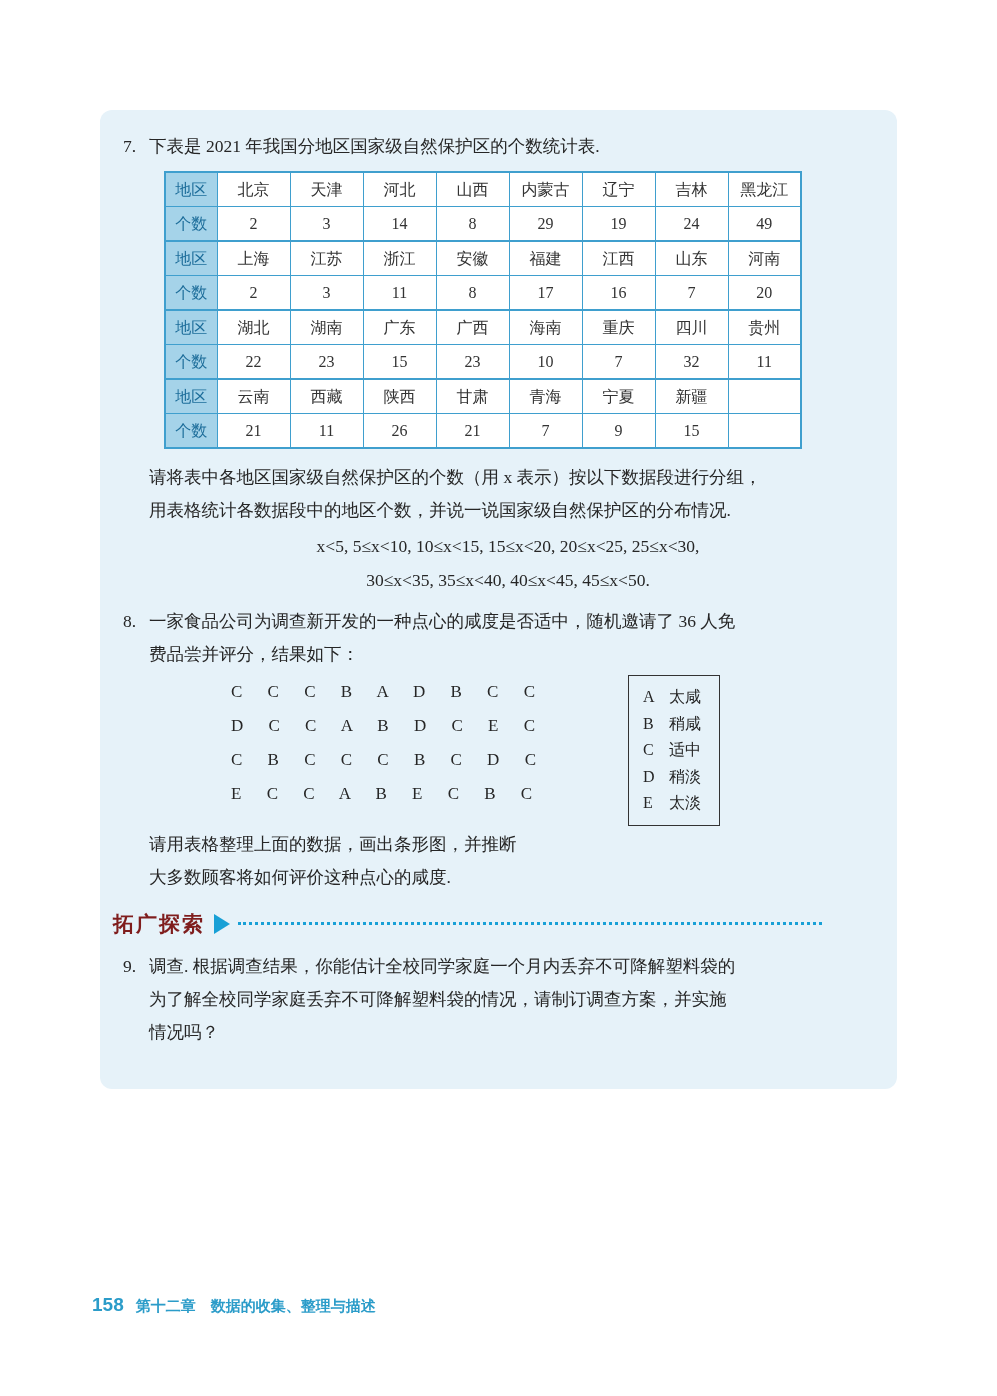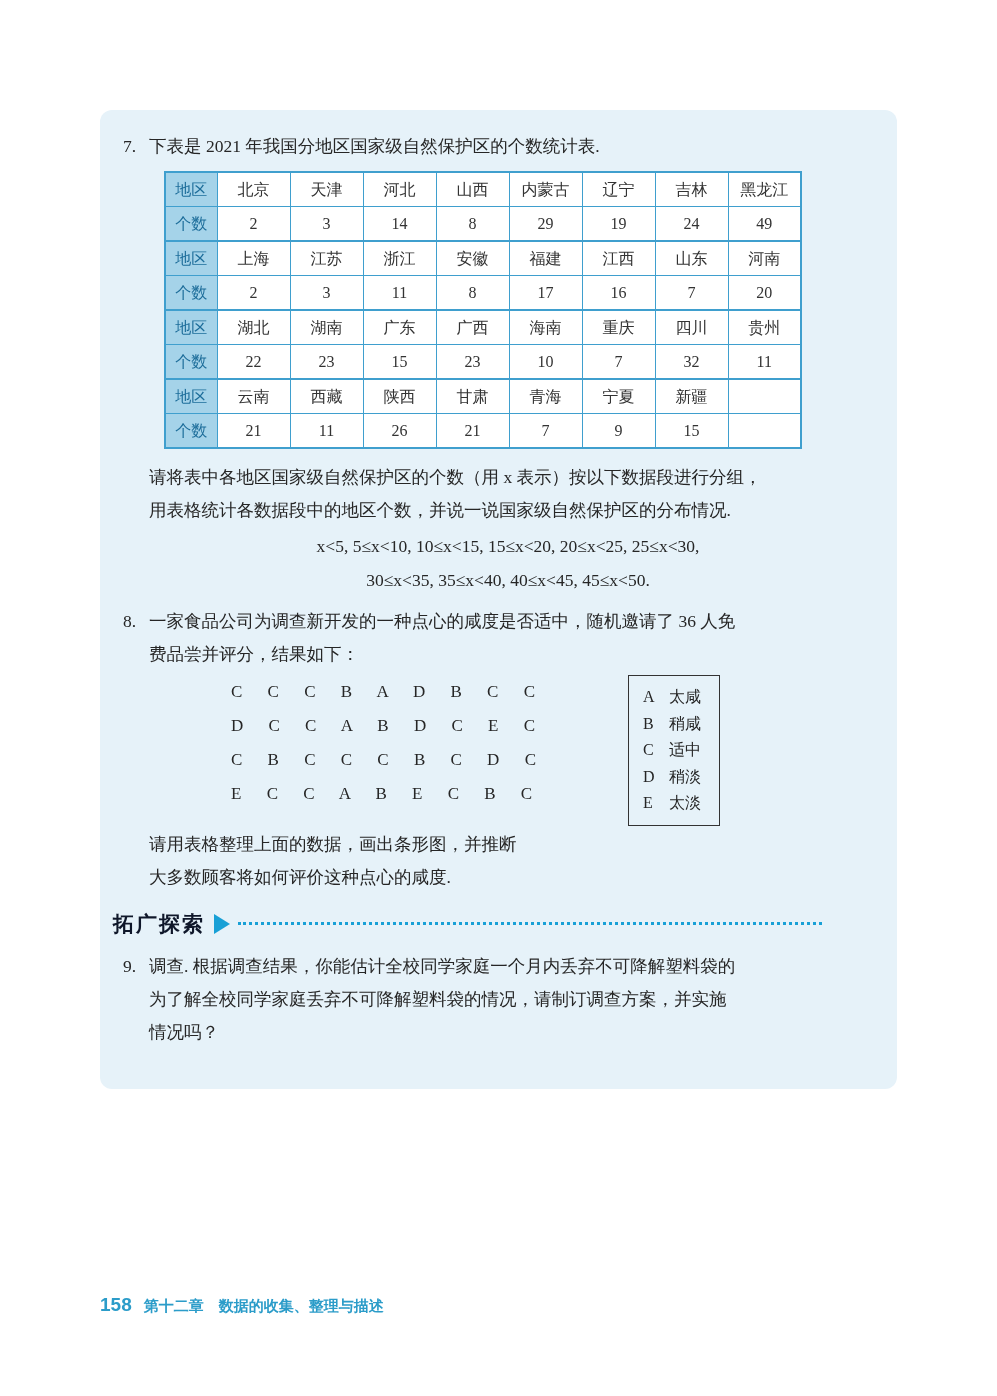--- a/index.html
+++ b/index.html
@@ -41,33 +41,33 @@
     margin-left:92px; margin-top:0;
     border:1.5px solid #333333; padding:8px 18px 8px 14px;
     font-size:16px; line-height:26.5px;
   }
   .legend-row .lkey { display:inline-block; width:26px; }
 
   
   .section-header { display:flex; align-items:center; margin:16px 45px 12px -10px; }
   .section-title {
     font-family:"Liberation Sans","DejaVu Sans",sans-serif;
-    font-weight:bold; font-size:21px; color:#0f172a; letter-spacing:2px;
+    font-weight:bold; font-size:21px; color:#7f1d1d; letter-spacing:2px;
   }
   .triangle {
     width:0; height:0; margin-left:9px;
     border-left:16px solid #18a0d6;
     border-top:10px solid transparent;
     border-bottom:10px solid transparent;
   }
   .dots { flex:1; height:0; border-top:3px dotted #18a0d6; margin-left:8px; }
 
   
   .footer {
-    position:absolute; left:100px; top:1294px;
+    position:absolute; left:92px; top:1294px;
     color:#2b9cc9; font-family:"Liberation Sans","DejaVu Sans",sans-serif;
     display:flex; align-items:baseline;
   }
   .page-num { font-size:19px; font-weight:bold; margin-right:12px; }
   .chapter { font-size:15px; font-weight:bold; }
 </style>
 </head>
 <body>
 
 <div class="page">

